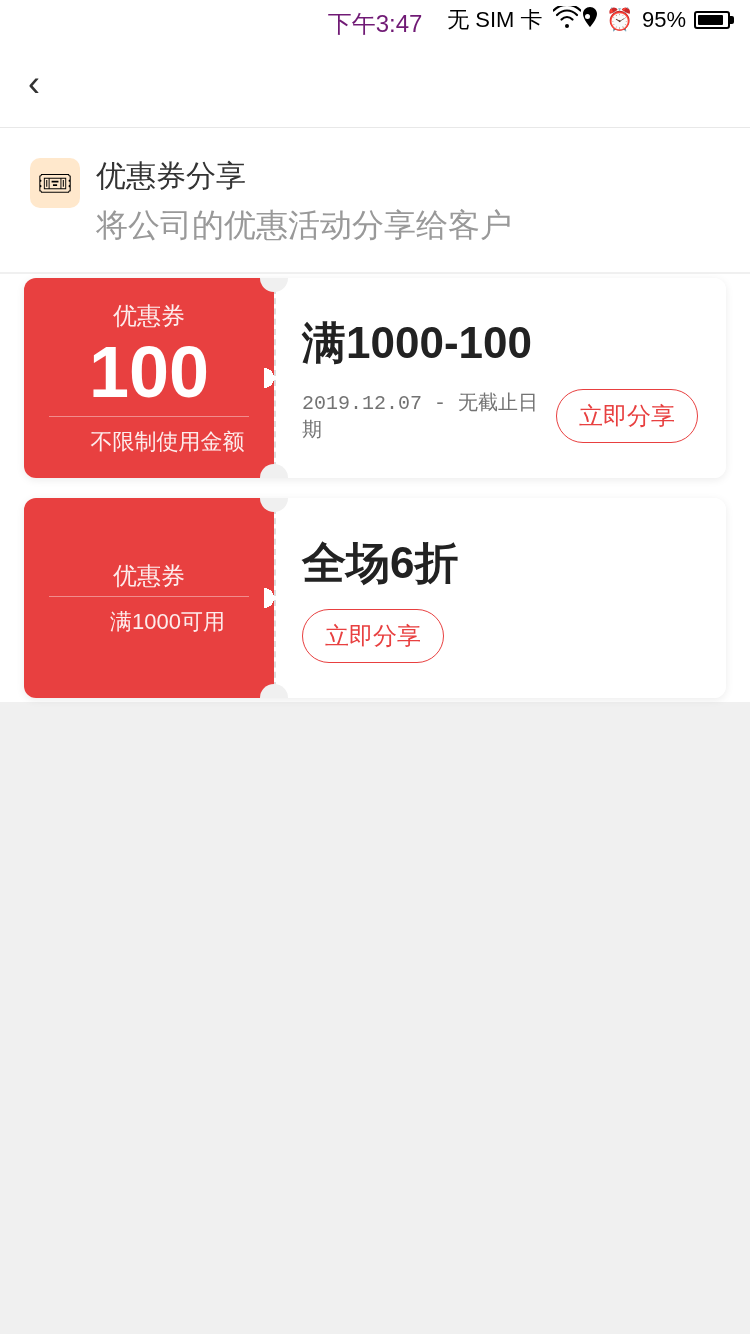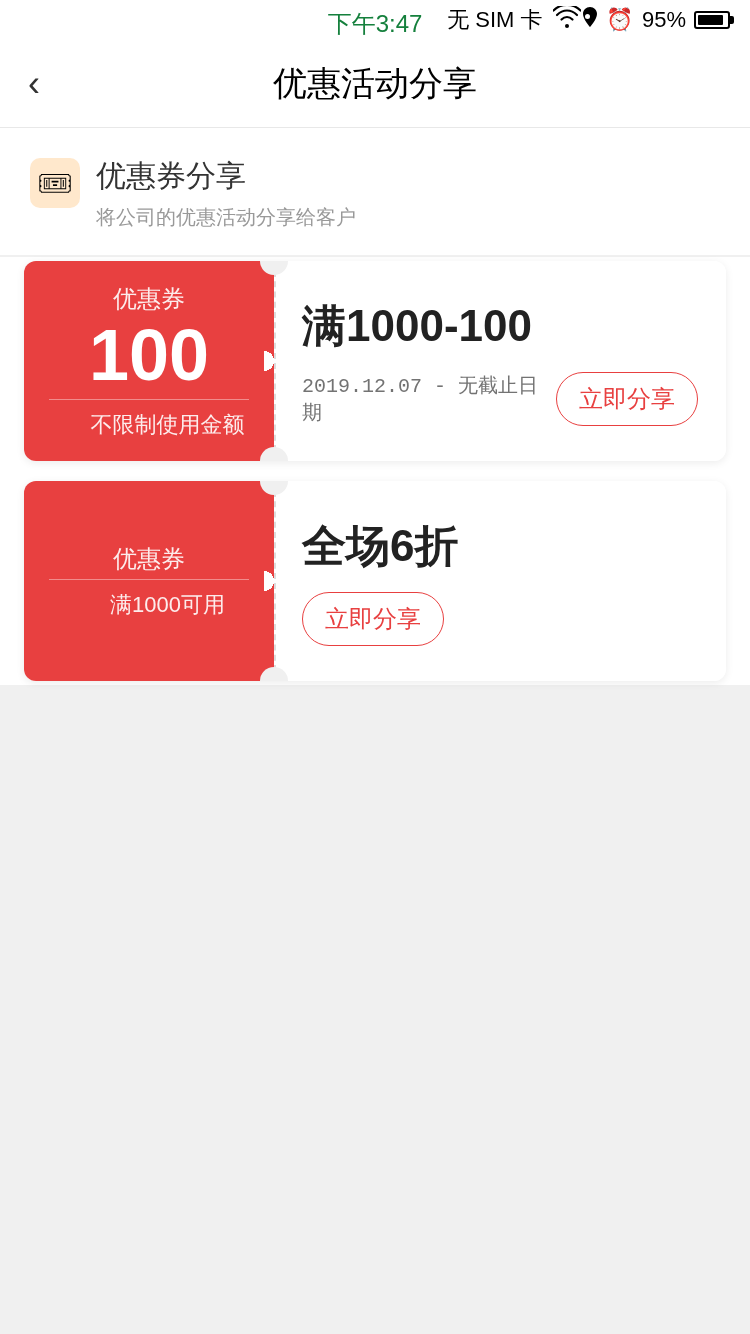--- a/index.html
+++ b/index.html
@@ -26,21 +26,21 @@
     .status-left {
       display: flex;
       align-items: center;
       gap: 10px;
       font-size: 22px;
       color: #000;
     }
     .status-center {
       font-size: 24px;
       font-weight: 500;
-      color: #15803d;
+      color: #701a75;
       position: absolute;
       left: 50%;
       transform: translateX(-50%);
       top: 8px;
     }
     .status-right {
       display: flex;
       align-items: center;
       gap: 8px;
       font-size: 22px;
@@ -126,21 +126,21 @@
       margin-top: 2px;
     }
     .section-text {}
     .section-title {
       font-size: 30px;
       font-weight: 500;
       color: #333;
       margin-bottom: 7px;
     }
     .section-subtitle {
-      font-size: 20px;
+      font-size: 32px;
       color: #999;
       text-align: center;
     }
 
     
     .coupon-list {
       background: #fff;
       padding: 4px 24px;
       display: flex;
       flex-direction: column;
@@ -309,21 +309,20 @@
     <span class="battery-icon">
       <span class="battery-body">
           <span class="battery-fill"></span>
         </span>
     </span>
   </div>
 </div>
 
 <div class="nav-bar">
   <span class="nav-back">‹</span>
-  <span class="nav-title">优惠活动分享</span>
 </div>
 
 <div class="section-header">
   <div class="section-icon">
     <span>🎟</span>
   </div>
   <div class="section-text">
     <div class="section-title">优惠券分享</div>
     <div class="section-subtitle">将公司的优惠活动分享给客户</div>
   </div>

